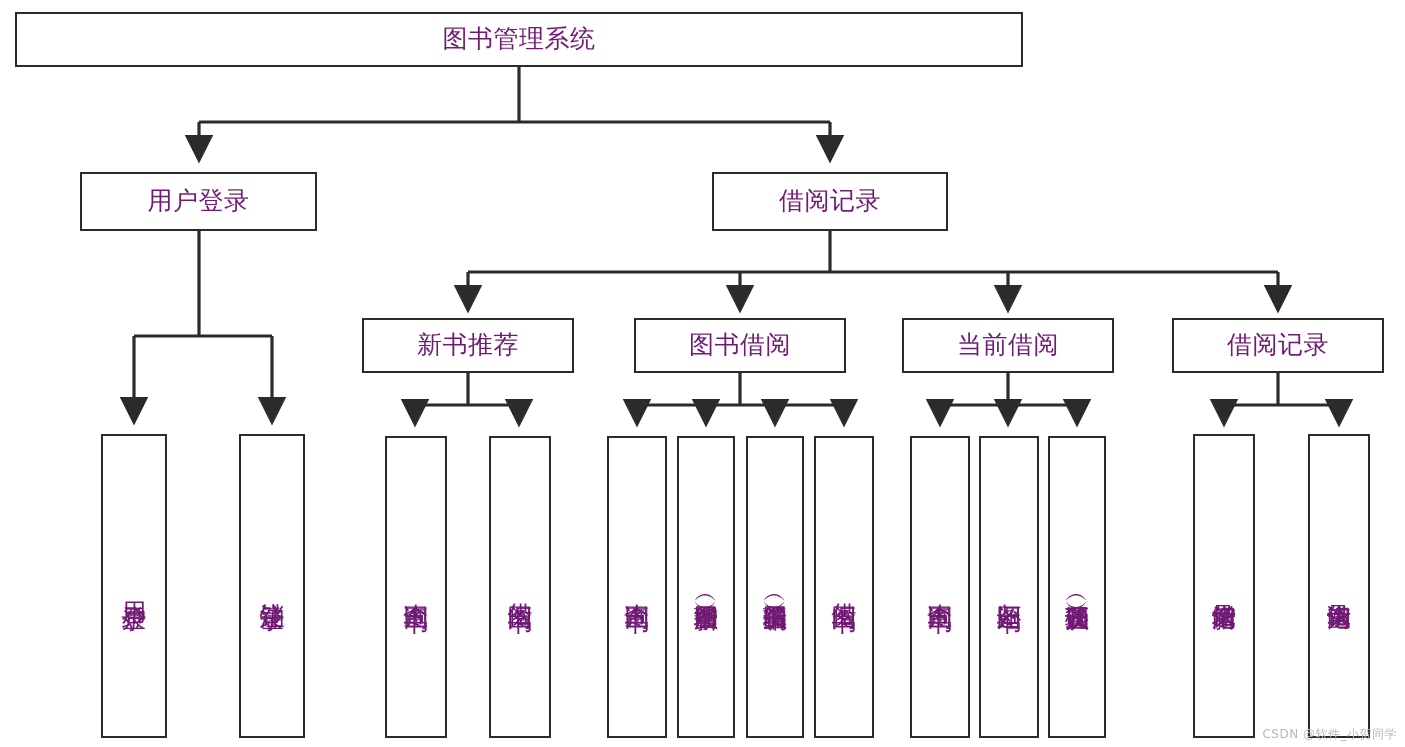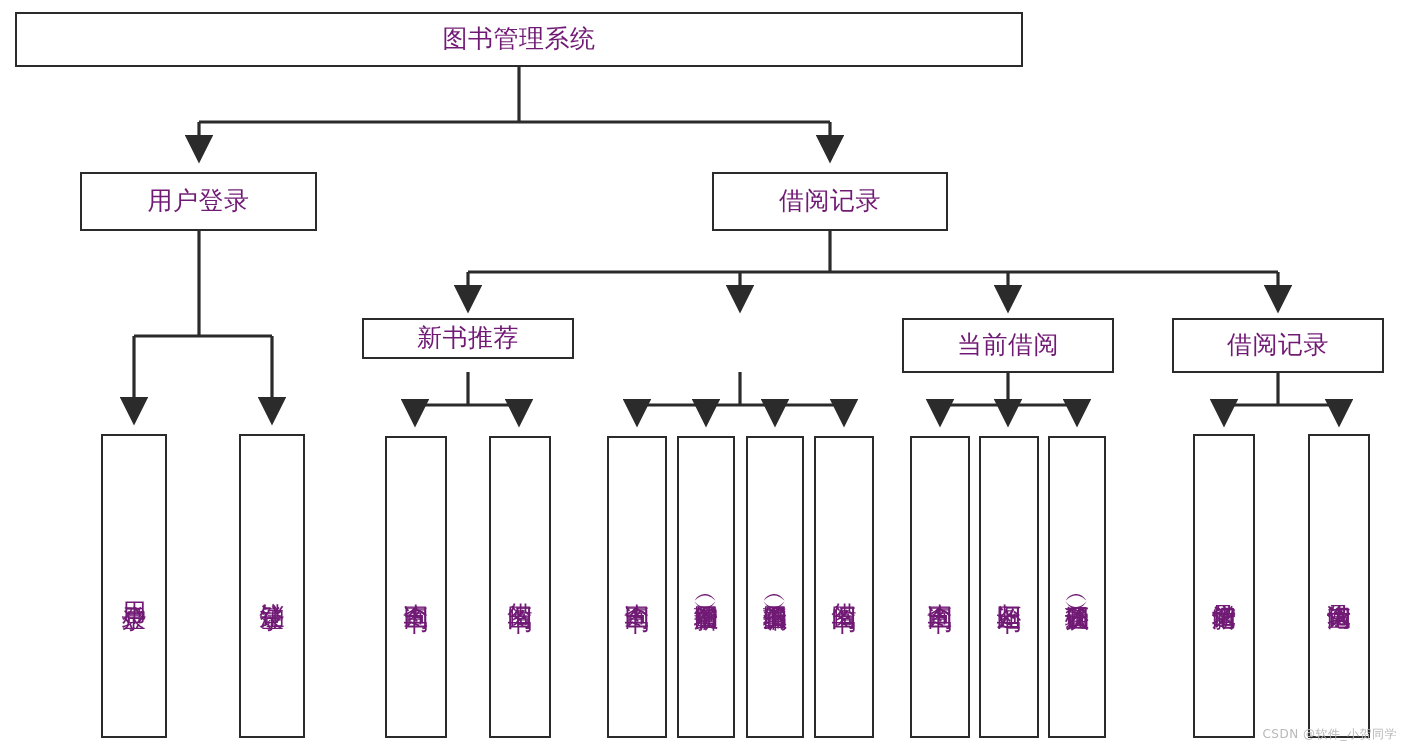--- a/index.html
+++ b/index.html
@@ -138,22 +138,25 @@
     <span class="label">图书管理系统</span>
   </div>
 
   <div class="node horiz" style="left:80px; top:172px; width:237px; height:59px;">
     <span class="label">用户登录</span>
   </div>
   <div class="node horiz" style="left:712px; top:172px; width:236px; height:59px;">
     <span class="label">借阅记录</span>
   </div>
 
-  <div class="node horiz" style="left:362px; top:318px; width:212px; height:41px;">
+  <div class="node horiz" style="left:362px; top:318px; width:212px; height:55px;">
     <span class="label">新书推荐</span>
+  </div>
+  <div class="node horiz" style="left:634px; top:318px; width:212px; height:55px;">
+    <span class="label">图书借阅</span>
   </div>
   <div class="node horiz" style="left:902px; top:318px; width:212px; height:55px;">
     <span class="label">当前借阅</span>
   </div>
   <div class="node horiz" style="left:1172px; top:318px; width:212px; height:55px;">
     <span class="label">借阅记录</span>
   </div>
 
   <div class="node vert" style="left:101px; top:434px; width:66px; height:304px;">
     <span class="label">用户登录</span>

